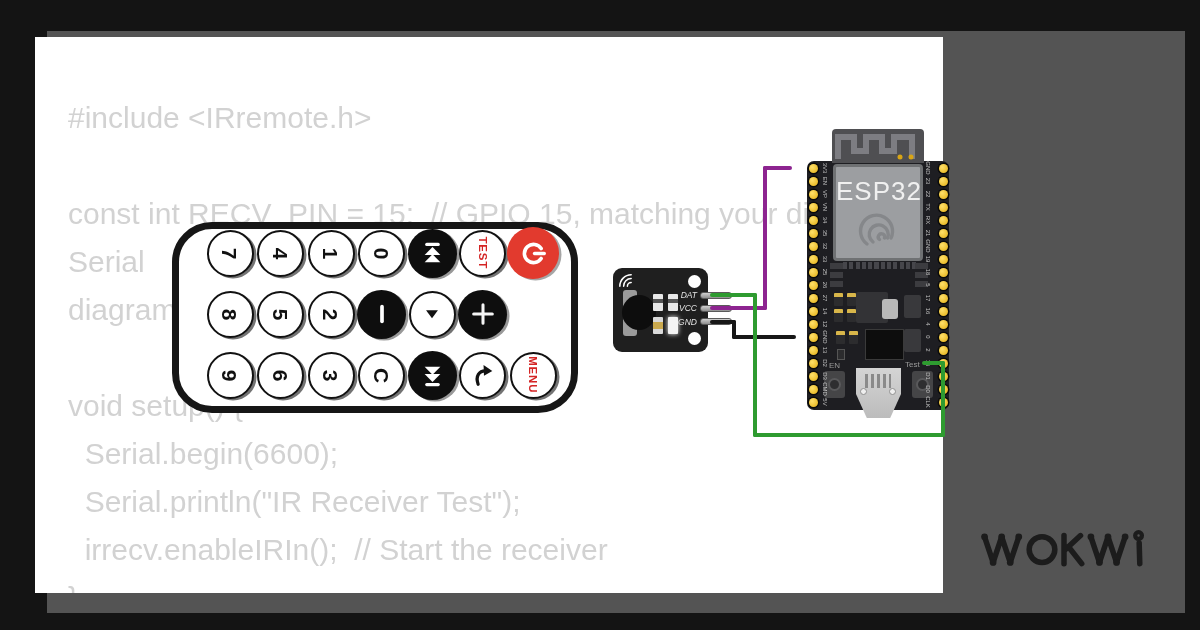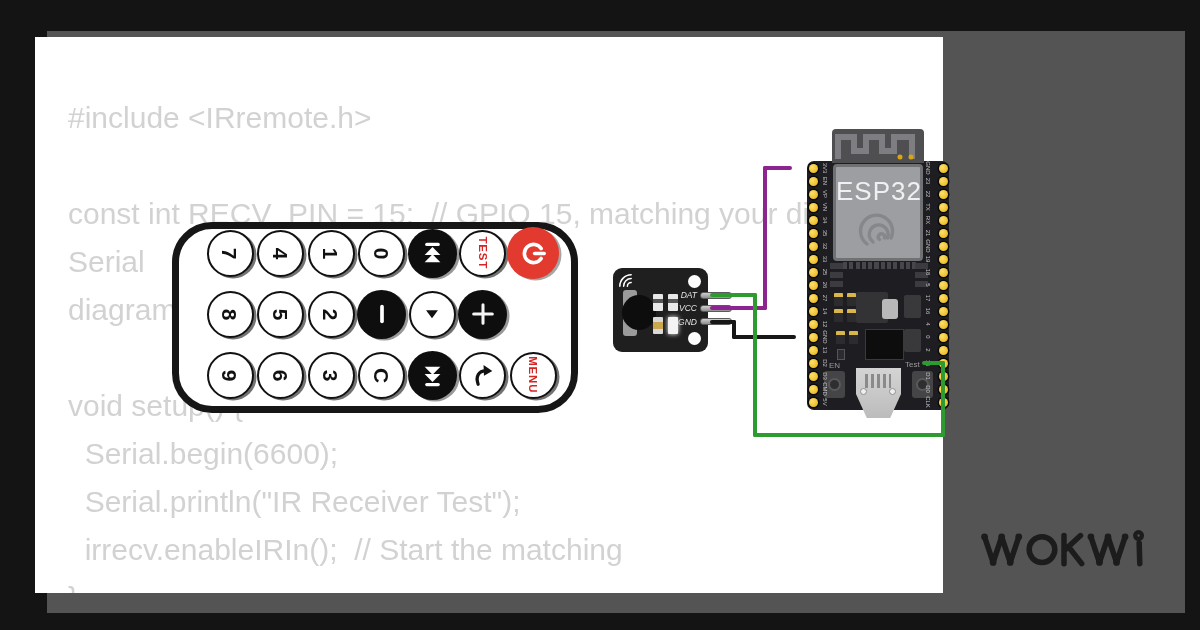--- a/index.html
+++ b/index.html
@@ -80,21 +80,21 @@
 
   <div class="card">
     <div id="code-layer">
         <div class="code-line" style="left: 33px; top: 66px;">#include &lt;IRremote.h&gt;</div>
         <div class="code-line" style="left: 33px; top: 162px;">const int RECV_PIN = 15;  // GPIO 15, matching your diagram</div>
         <div class="code-line" style="left: 33px; top: 210px;">Serial</div>
         <div class="code-line" style="left: 33px; top: 258px;">diagram</div>
         <div class="code-line" style="left: 33px; top: 354px;">void setup() {</div>
         <div class="code-line" style="left: 33px; top: 402px;">  Serial.begin(6600);</div>
         <div class="code-line" style="left: 33px; top: 450px;">  Serial.println("IR Receiver Test");</div>
-        <div class="code-line" style="left: 33px; top: 498px;">  irrecv.enableIRIn();  // Start the matching</div>
+        <div class="code-line" style="left: 33px; top: 498px;">  irrecv.enableIRIn();  // Start the receiver</div>
         <div class="code-line" style="left: 33px; top: 546px;">}</div>
       </div>
   </div>
 
 
   <div class="remote" id="remote">
     <div class="remote-border"></div>
   <div class="btn white" style="left: 34.5px; top: 7.5px;">
         <span class="blabel">7</span>
       </div>

